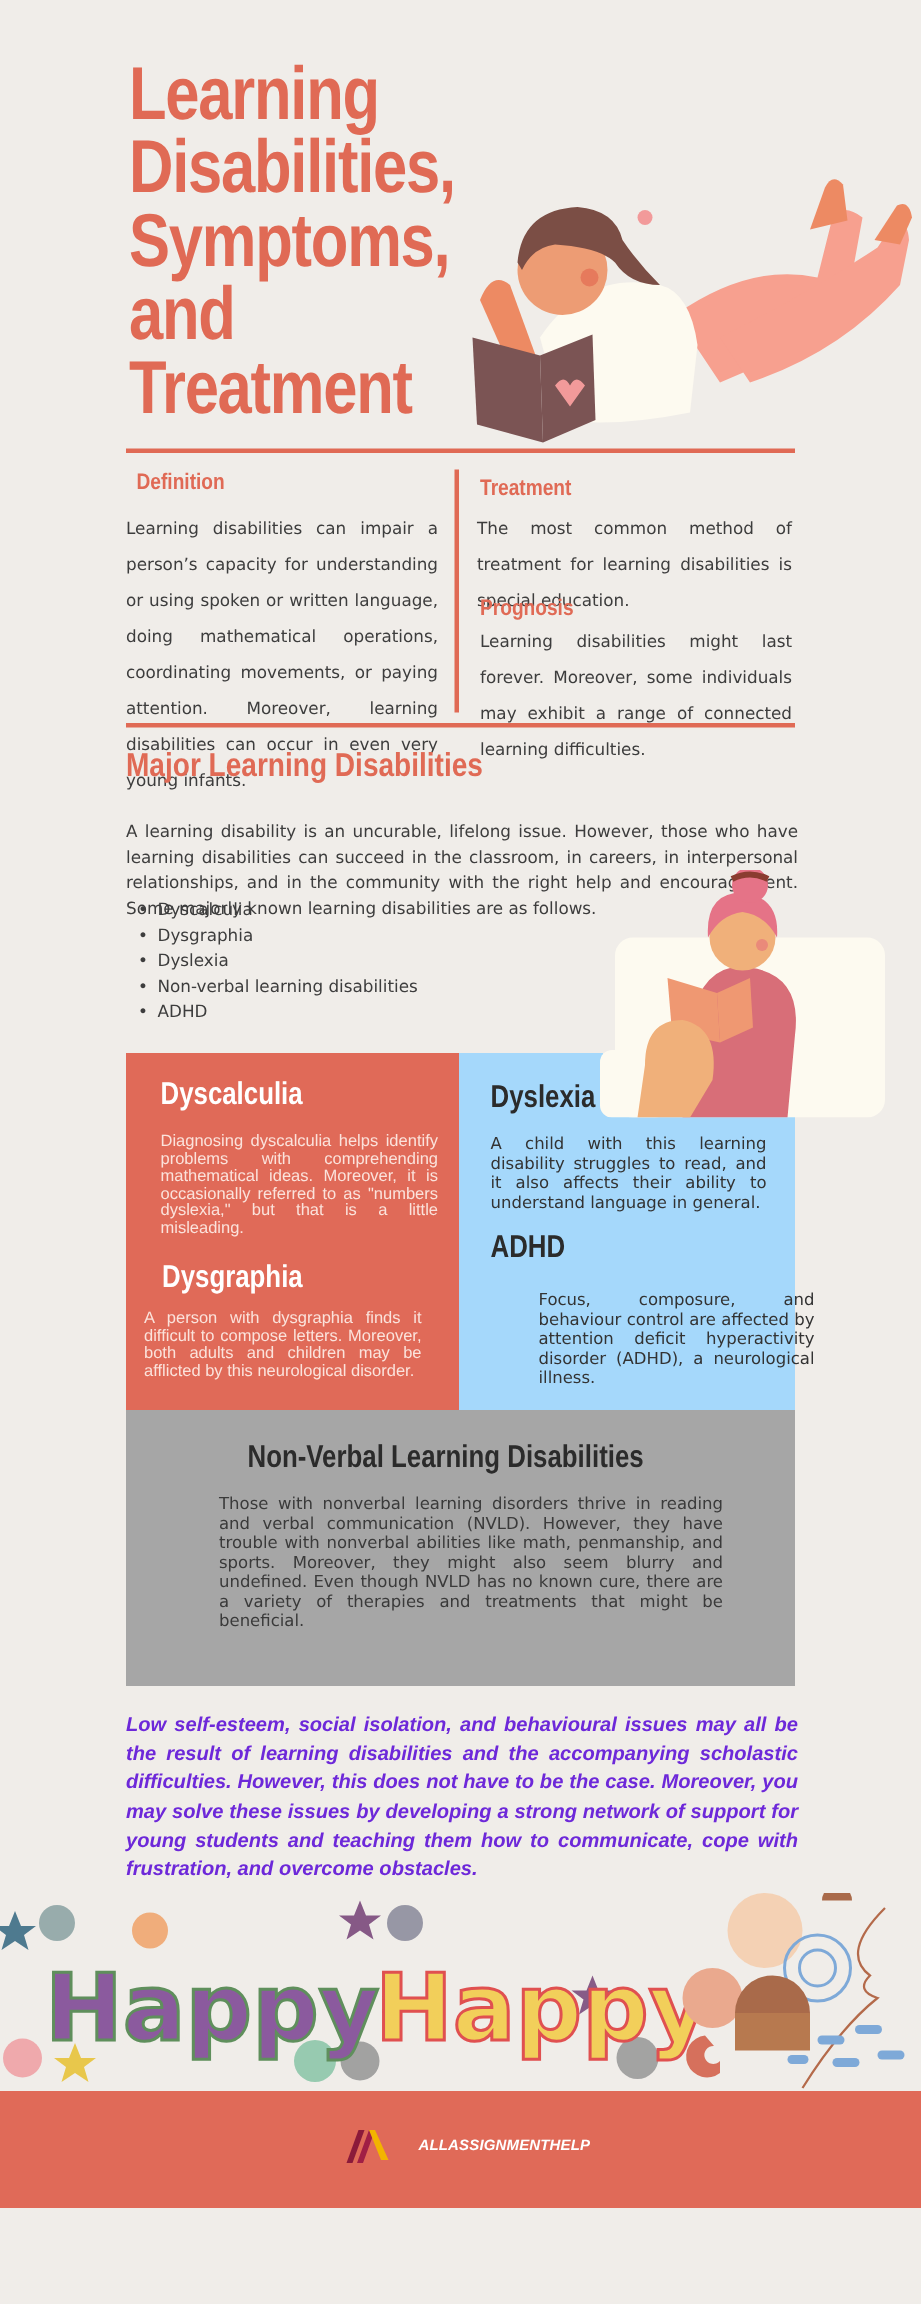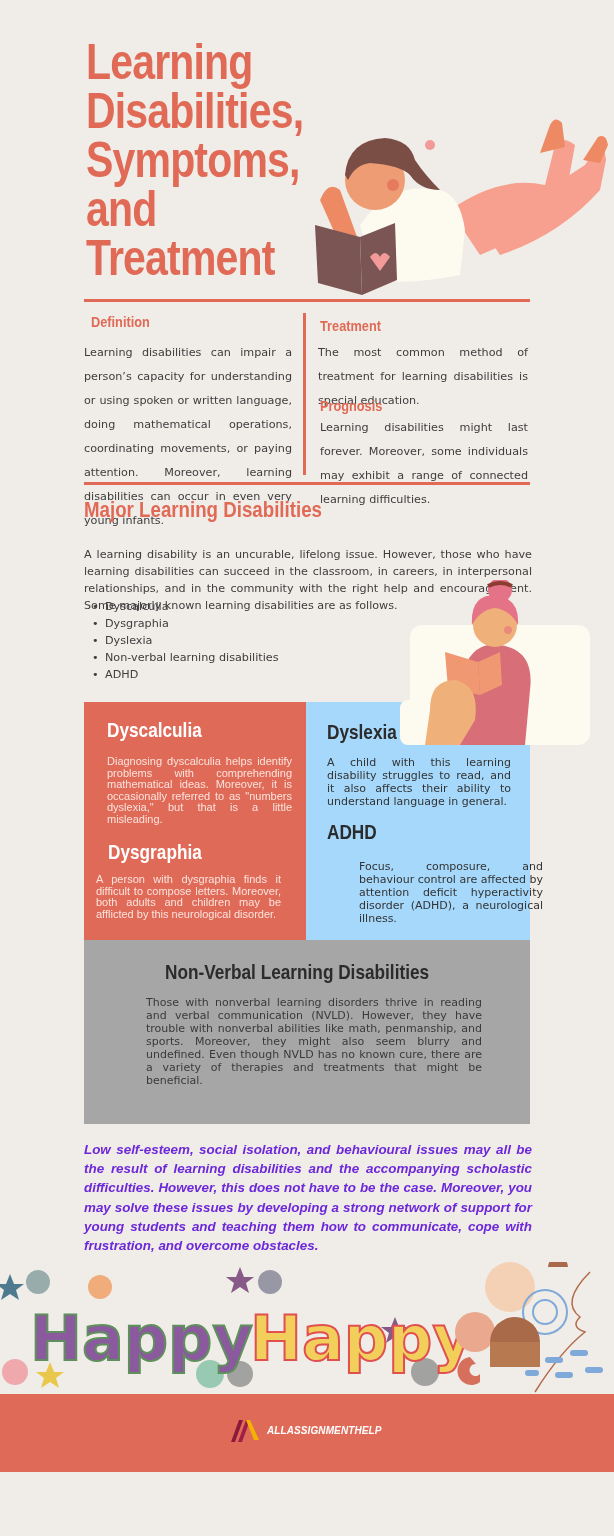--- a/index.html
+++ b/index.html
@@ -60,21 +60,21 @@
     font-family: "Liberation Sans", sans-serif; font-style: italic; font-weight: 700;
     font-size: 13.4px; line-height: 19.2px; color: #6d28d9; text-align: justify;
   }
 
   .doodle { position: absolute; left: 0; top: 1262px; width: 614px; height: 132px; }
 
   .footer { position: absolute; left: 0; top: 1394px; width: 614px; height: 78px; background: #e06a58; }
   .logo { position: absolute; left: 229px; top: 1418px; display: flex; align-items: center; }
   .logo-text {
     font-family: "Liberation Sans", sans-serif; font-style: italic; font-weight: 700;
-    font-size: 10px; color: #ffffff; letter-spacing: 0.1px; margin-left: 6px;
+    font-size: 10px; color: #ffffff; letter-spacing: 0.1px; margin-left: 18px;
   }
 </style>
 </head>
 <body>
 
 <h1 class="title">
   <span>Learning</span>
   <span>Disabilities,</span>
   <span>Symptoms,</span>
   <span>and</span>

